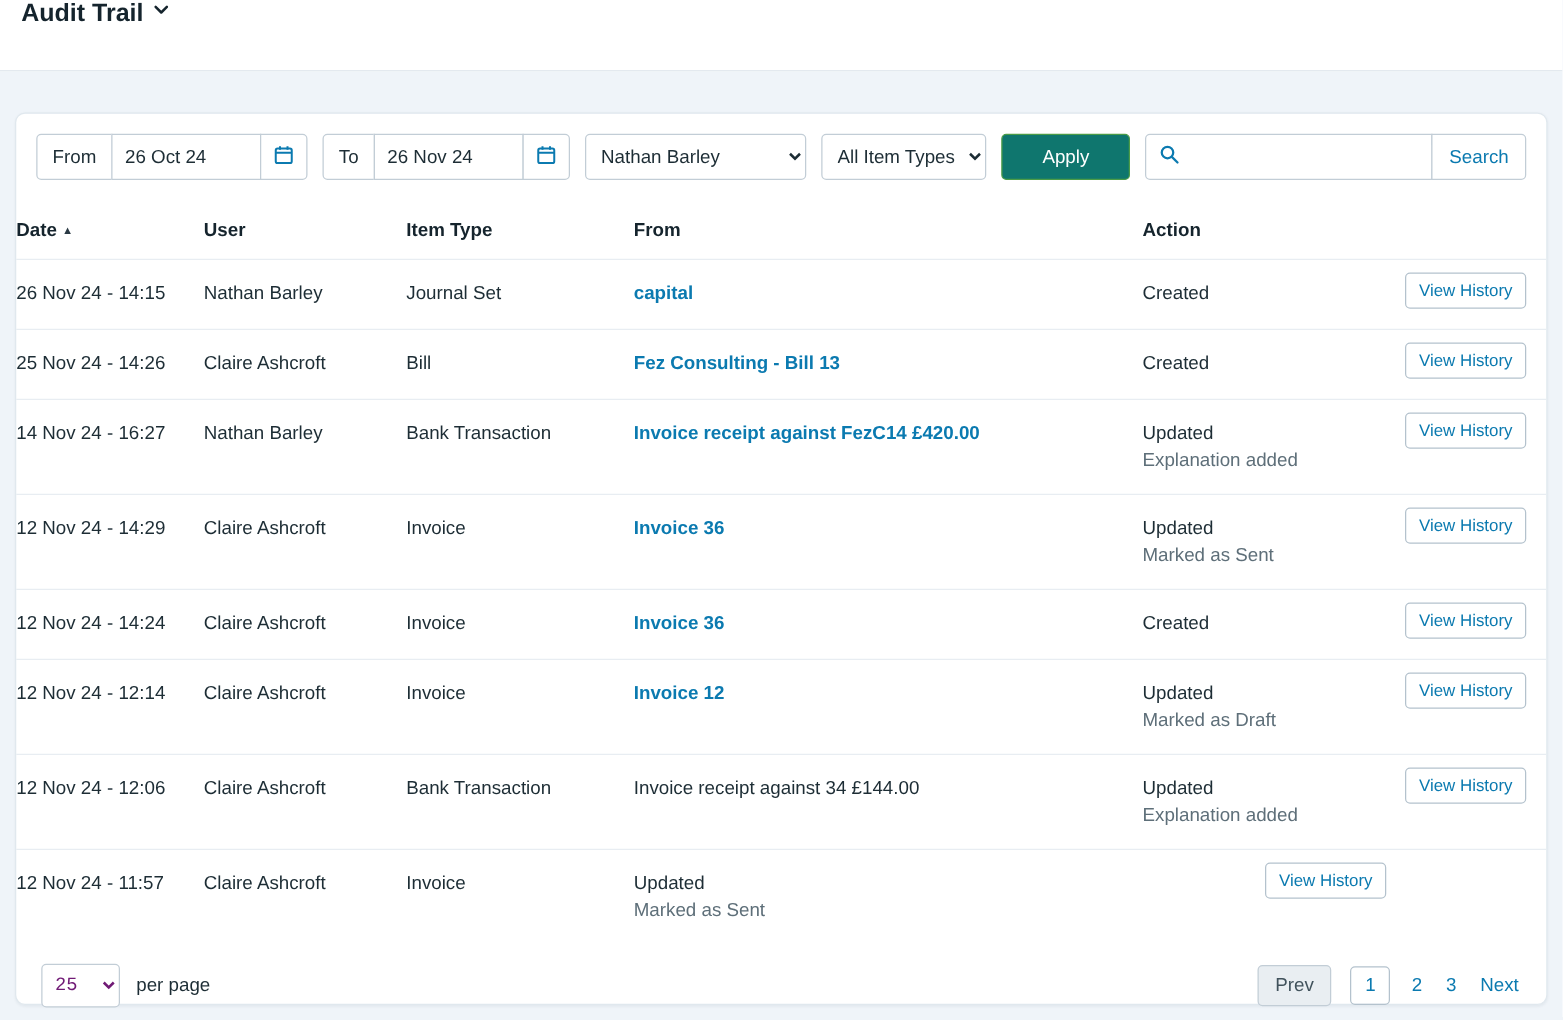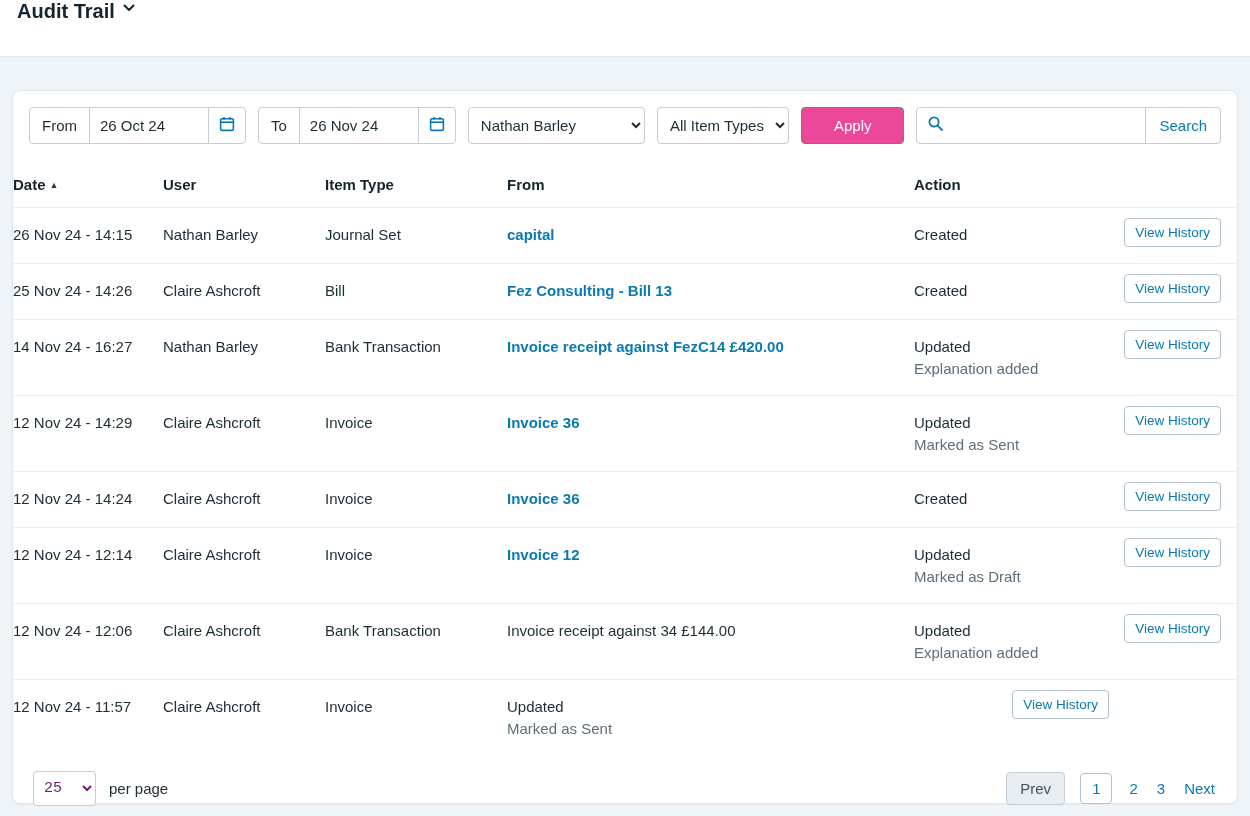--- a/index.html
+++ b/index.html
@@ -90,21 +90,21 @@
     font-family: inherit;
     color: #1d2d35;
     padding: 0 8px;
     outline: none;
   }
   .user-select { width: 186px; }
   .itemtype-select { width: 132px; text-align: center; }
   .apply-btn {
     height: 37px;
     padding: 0 32px;
-    background: #ec4899;
+    background: #0f766e;
     border: 1px solid #4b9c47;
     border-radius: 4px;
     color: #ffffff;
     font-size: 15px;
     font-family: inherit;
     cursor: pointer;
   }
   .searchwrap { margin-left: auto; display: flex; height: 37px; }
   .searchbox {
     display: flex; align-items: center;

